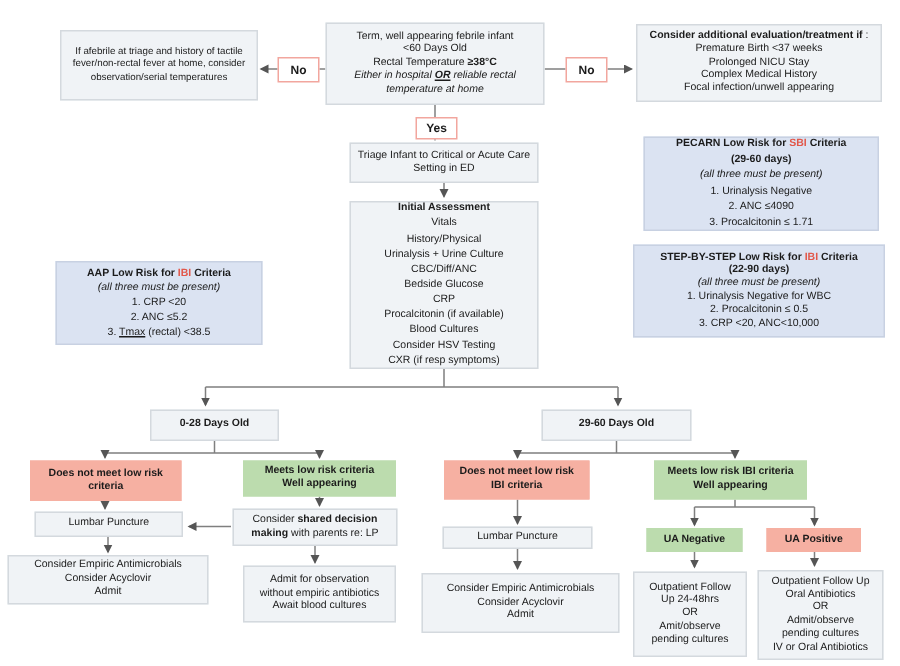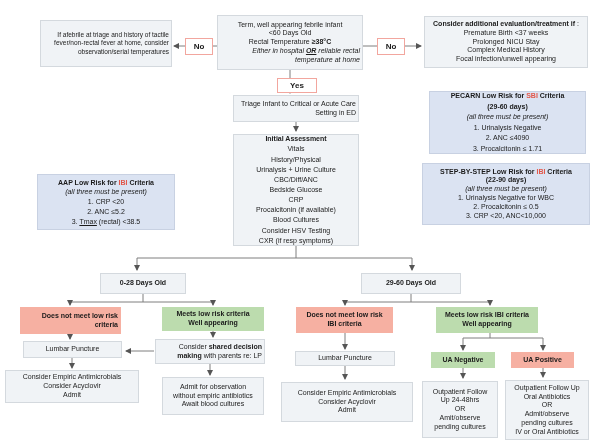--- a/index.html
+++ b/index.html
@@ -1,19 +1,19 @@
 <!DOCTYPE html>
 <html style="--accent_red: #e2574a; --box_red: #f6b0a2; --box_green: #bcdcae; --box_blue: #dbe3f2; --box_gray: #f0f3f6; --box_border: #d4d9de; --tag_border: #f2a69e; --wire: #7f7f7f;"><head>
 <meta charset="utf-8">
 <style>
   html,body{margin:0;padding:0;background:#ffffff;font-family:"Liberation Sans",sans-serif;}
   .stage{position:relative;width:600px;height:444px;background:#ffffff;overflow:hidden;}
   svg.wires{position:absolute;left:0;top:0;z-index:0;}
   .box{position:absolute;box-sizing:border-box;display:flex;flex-direction:column;justify-content:center;
-       align-items:center;text-align:right;font-size:7px;line-height:1.25;color:#1b1b1b;
+       align-items:center;text-align:center;font-size:7px;line-height:1.25;color:#1b1b1b;
        background:var(--box_gray);border:1px solid var(--box_border);padding:2px;z-index:1;}
   .blue{background:var(--box_blue);border-color:#c8d1e2;}
   .redbox{background:var(--box_red);border-color:var(--box_red);font-weight:bold;}
   .greenbox{background:var(--box_green);border-color:var(--box_green);font-weight:bold;}
   .tag{background:#ffffff;border:1px solid var(--tag_border);font-weight:bold;font-size:8px;line-height:1;}
   .b{font-weight:bold;} .i{font-style:italic;} .u{text-decoration:underline;}
   .rt{color:var(--accent_red);font-weight:bold;}
   .lh-tight{line-height:1.26;} .lh-open{line-height:1.45;} .lh-mid{line-height:1.5;}
   .fs65{font-size:6.5px;}
 </style>
@@ -75,21 +75,21 @@
     <div>Complex Medical History</div>
     <div>Focal infection/unwell appearing</div>
   </div>
 
   <div class="box tag" style="left:185px;top:38px;width:28px;height:17px;">
     <div>No</div>
   </div>
   <div class="box tag" style="left:377px;top:38px;width:28px;height:17px;">
     <div>No</div>
   </div>
-  <div class="box tag" style="left:277px;top:78px;width:40px;height:15px;">
+  <div class="box tag" style="left:277px;top:78px;width:28px;height:15px;">
     <div>Yes</div>
   </div>
 
   <div class="box" style="left:233px;top:95px;width:126px;height:27px;">
     <div>Triage Infant to Critical or Acute Care Setting in ED</div>
   </div>
 
   <div class="box lh-open" style="left:233px;top:134px;width:126px;height:112px;">
     <div class="b">Initial Assessment</div>
     <div>Vitals</div>

